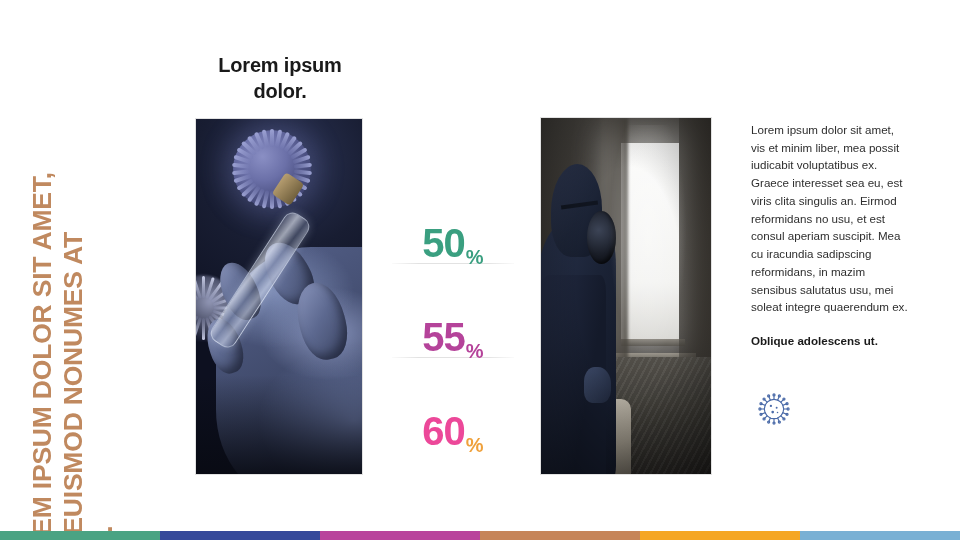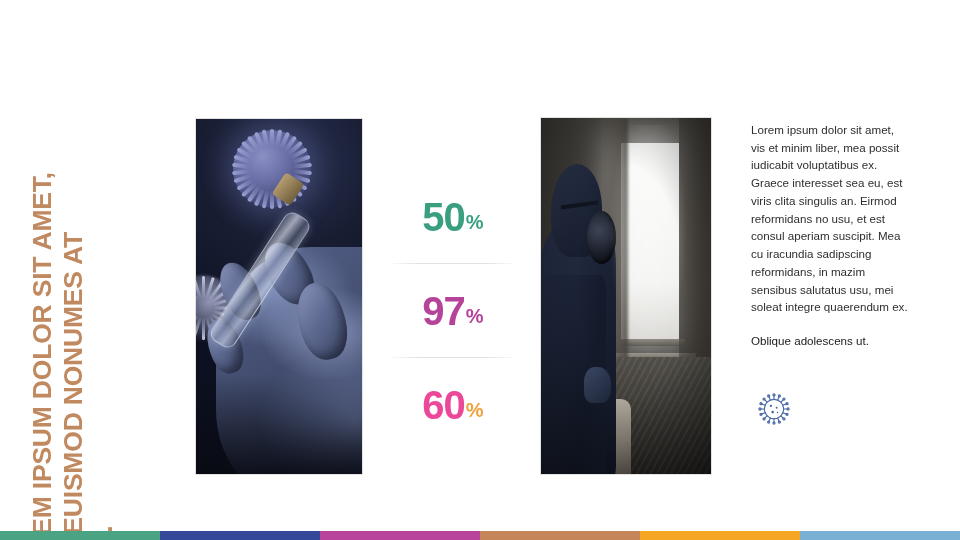--- a/index.html
+++ b/index.html
@@ -338,21 +338,21 @@
   
   .stats {
     position: absolute;
     left: 392px;
     top: 170px;
     width: 122px;
   }
   .stat {
     height: 93px;
     display: flex;
-    align-items: center;
+    align-items: flex-end;
     justify-content: center;
   }
   .stat-value {
     font-size: 40px;
     font-weight: bold;
     letter-spacing: -1px;
     line-height: 1;
   }
   .stat-unit {
     font-size: 20px;
@@ -374,21 +374,21 @@
     width: 158px;
   }
   .body-text {
     font-size: 11.6px;
     line-height: 1.53;
     color: #2e2e2e;
     margin: 0;
   }
   .sub-heading {
     font-size: 11.6px;
-    font-weight: normal;
+    font-weight: bold;
     color: #1a1a1a;
     margin: 18px 0 0 0;
   }
   .virus-icon {
     position: absolute;
     left: 752px;
     top: 387px;
     width: 44px;
     height: 44px;
   }
@@ -406,20 +406,21 @@
 </style>
 </head>
 <body>
 
 <div class="slide">
 
   <div class="vertical-title-wrap">
     <div class="vertical-title" style="color: rgb(192, 137, 95);">LOREM IPSUM DOLOR SIT AMET, ALII EUISMOD NONUMES AT MEA.</div>
   </div>
 
+  <div class="main-title">Lorem ipsum dolor.</div>
 
   <div class="photo photo-left">
     <div class="p1-bg"></div>
     <div class="p1-lowvirus"></div>
     <div class="p1-lowspikes" id="lowspikes">
         <i style="transform: rotate(0deg) translateY(-32px);"></i>
         <i style="transform: rotate(18deg) translateY(-32px);"></i>
         <i style="transform: rotate(36deg) translateY(-32px);"></i>
         <i style="transform: rotate(54deg) translateY(-32px);"></i>
         <i style="transform: rotate(72deg) translateY(-32px);"></i>
@@ -499,21 +500,21 @@
   <div class="stats">
 
     <div class="stat">
       <span class="stat-value" style="color: rgb(58, 159, 128);">50</span>
       <span class="stat-unit" style="color: rgb(58, 159, 128);">%</span>
     </div>
 
     <div class="stat-divider"></div>
 
     <div class="stat">
-      <span class="stat-value" style="color: rgb(181, 67, 154);">97</span>
+      <span class="stat-value" style="color: rgb(181, 67, 154);">55</span>
       <span class="stat-unit" style="color: rgb(181, 67, 154);">%</span>
     </div>
 
     <div class="stat-divider"></div>
 
     <div class="stat">
       <span class="stat-value" style="color: #ec4899;">60</span>
       <span class="stat-unit" style="color: rgb(239, 161, 60);">%</span>
     </div>
 

